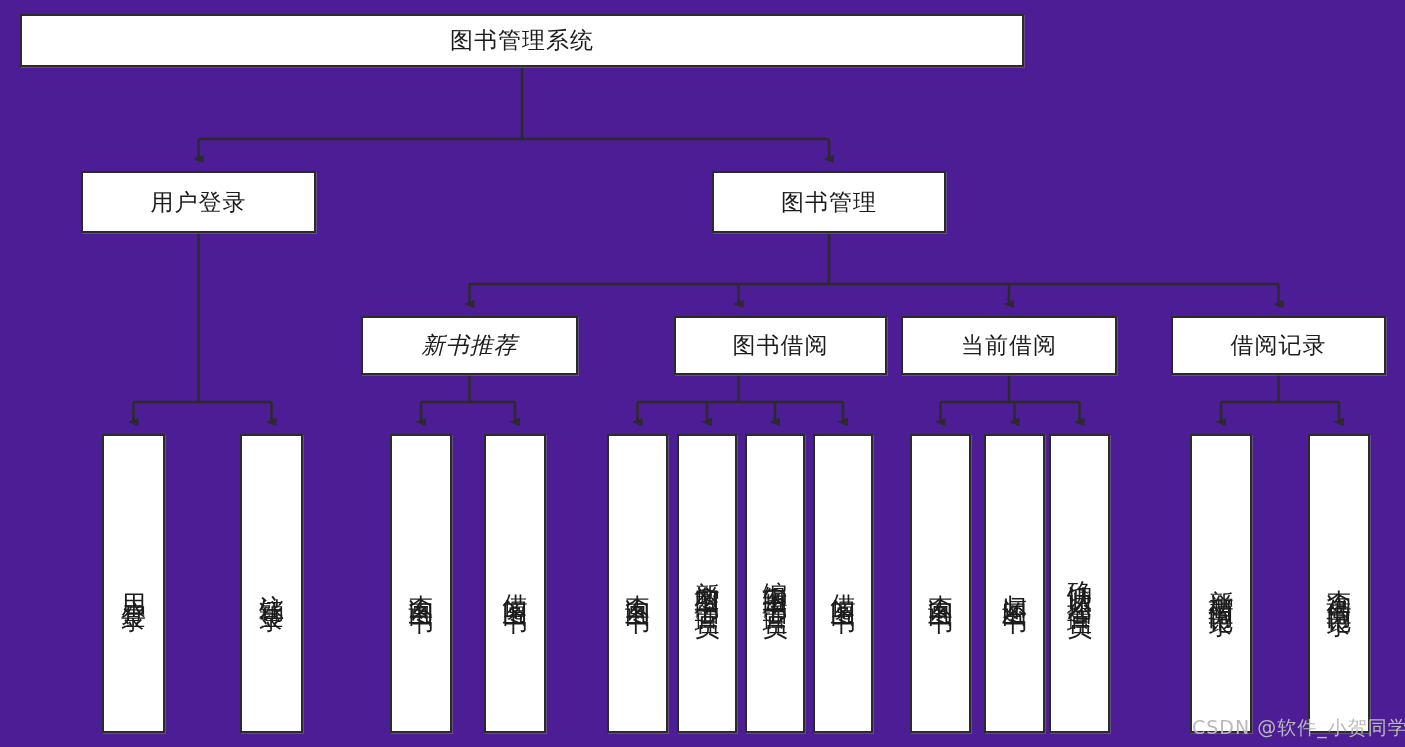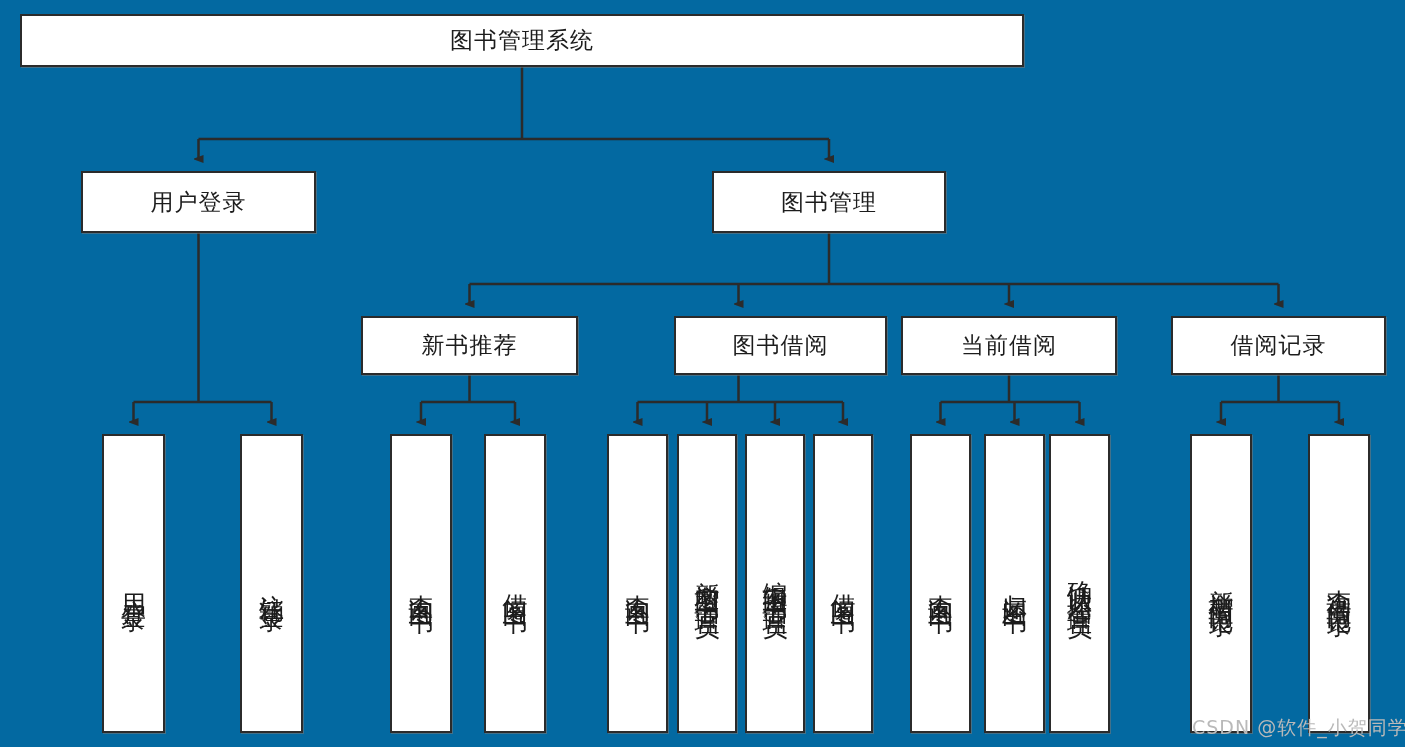--- a/index.html
+++ b/index.html
@@ -9,21 +9,21 @@
     background: #ffffff;
   }
   body {
     font-family: "DejaVu Sans", "Liberation Sans", sans-serif;
     color: #1a1a1a;
   }
   #canvas {
     position: relative;
     width: 1405px;
     height: 747px;
-    background: #0369a1;
+    background: #4c1d95;
     overflow: hidden;
   }
   svg.edges {
     position: absolute;
     left: 0;
     top: 0;
     width: 1405px;
     height: 747px;
     pointer-events: none;
   }
@@ -115,21 +115,21 @@
 
   <div class="node" style="left: 20px; top: 14px; width: 1004px; height: 53px;">
     <span class="label">图书管理系统</span>
   </div>
   <div class="node" style="left: 81px; top: 171px; width: 235px; height: 62px;">
     <span class="label">用户登录</span>
   </div>
   <div class="node" style="left: 712px; top: 171px; width: 234px; height: 62px;">
     <span class="label">图书管理</span>
   </div>
-  <div class="node" style="left: 361px; top: 316px; width: 217px; height: 59px;">
+  <div class="node" style="left: 361px; top: 316px; width: 217px; height: 59px; font-style: italic;">
     <span class="label">新书推荐</span>
   </div>
   <div class="node" style="left: 632px; top: 316px; width: 213px; height: 59px; margin-left: 42px;">
     <span class="label">图书借阅</span>
   </div>
   <div class="node" style="left: 1171px; top: 316px; width: 215px; height: 59px;">
     <span class="label">借阅记录</span>
   </div>
   <div class="node" style="left: 901px; top: 316px; width: 216px; height: 59px;">
     <span class="label">当前借阅</span>

